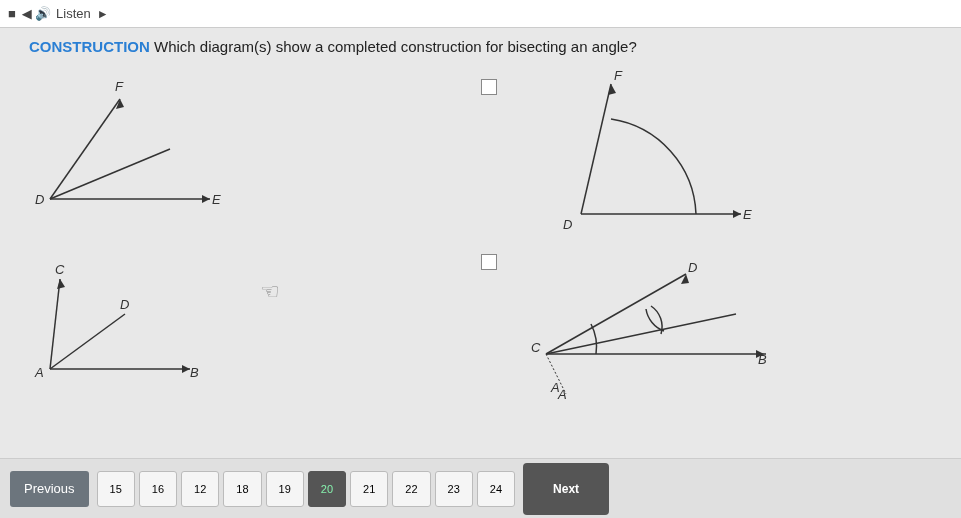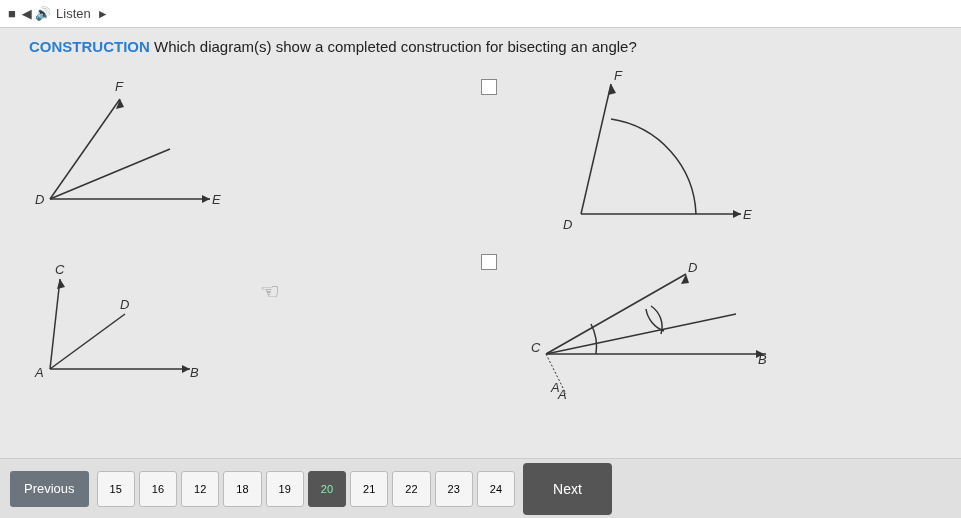--- a/index.html
+++ b/index.html
@@ -93,23 +93,24 @@
       background: #555;
       color: #86efac;
       border-color: #555;
     }
     .nav-btn.next-btn {
       background: #555;
       color: white;
       border: none;
       height: 52px;
       padding: 0 30px;
-      font-size: 14px;
+      font-size: 12px;
       border-radius: 4px;
       margin-left: 4px;
+      font-weight: bold;
     }
     .prev-btn {
       background: #6c757d;
       color: white;
       border: none;
       height: 36px;
       padding: 0 14px;
       border-radius: 3px;
       font-size: 13px;
       cursor: pointer;

